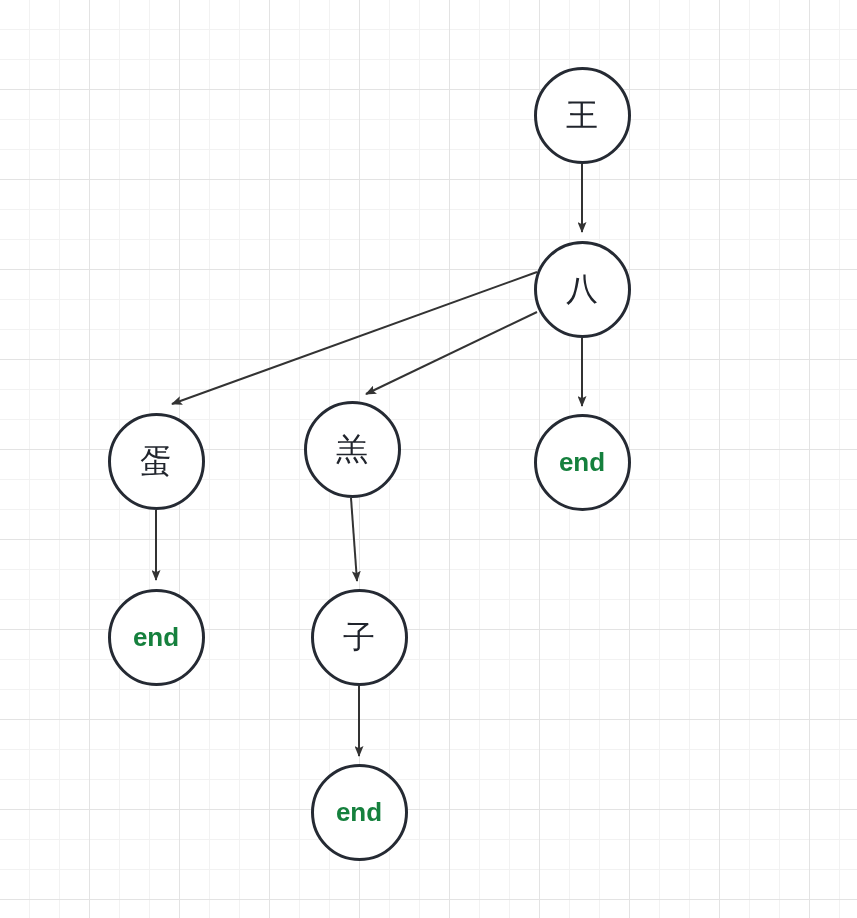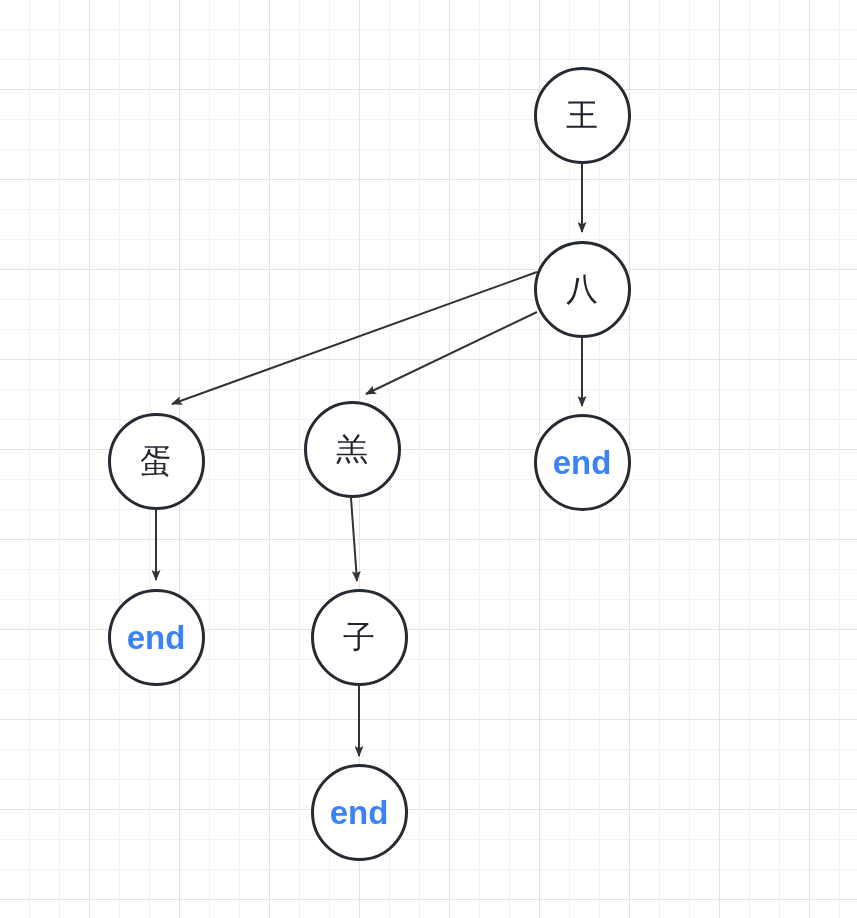--- a/index.html
+++ b/index.html
@@ -55,23 +55,23 @@
     cursor: pointer;
   }
   .node-label {
     font-size: 32px;
     line-height: 1;
     color: #20242c;
     font-family: "DejaVu Sans", "Liberation Sans", sans-serif;
     user-select: none;
   }
   .node.terminal .node-label {
-    color: #3b82f6;
+    color: #15803d;
     font-weight: bold;
-    font-size: 33px;
+    font-size: 26px;
     font-family: "Liberation Sans", "DejaVu Sans", sans-serif;
   }
 </style>
 </head>
 <body>
 
 <div id="canvas">
 
   <svg id="edge-layer" viewBox="0 0 857 918" xmlns="http://www.w3.org/2000/svg">
     <defs>

